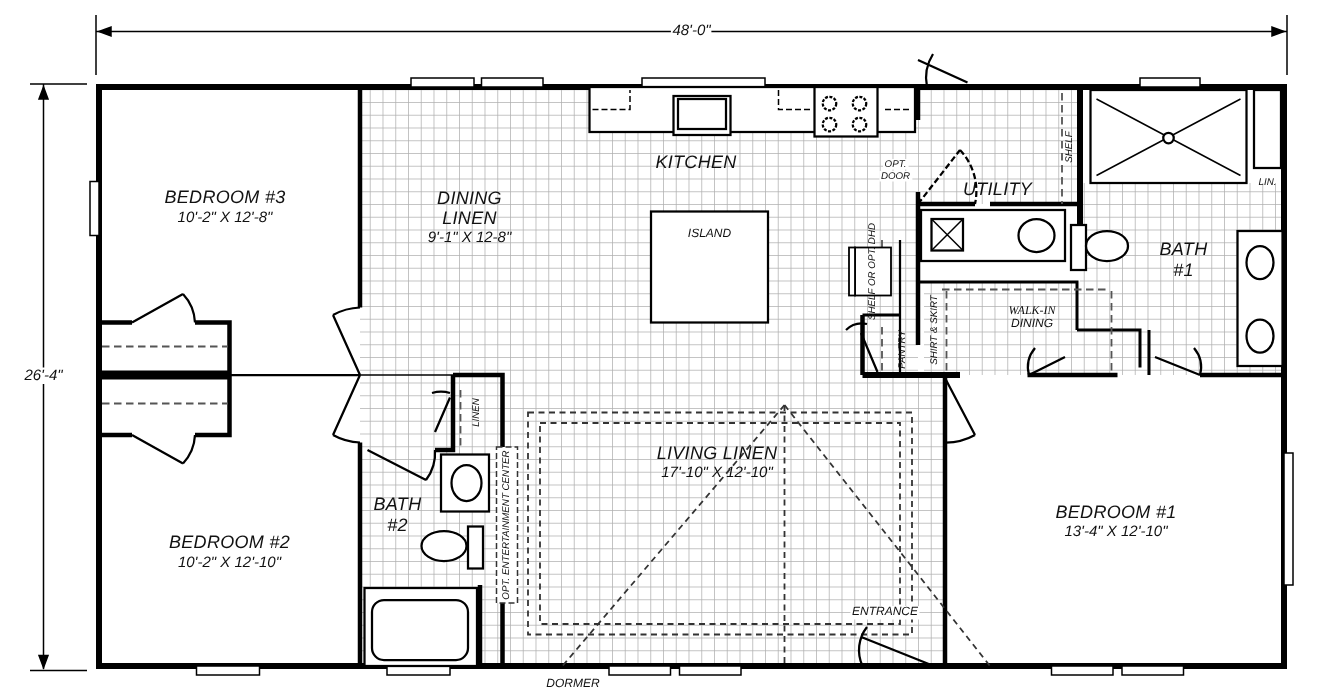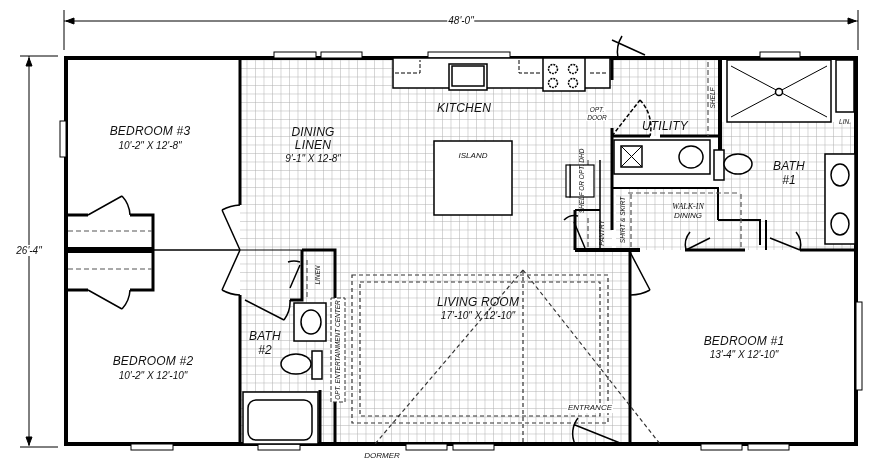--- a/index.html
+++ b/index.html
@@ -210,21 +210,21 @@
   <div class="lbl room" style="left:153px;top:355px;">BEDROOM #2</div>
   <div class="lbl dim" style="left:153px;top:370px;">10'-2" X 12'-10"</div>
 </div>
 
 <div>
   <div class="lbl room" style="left:265px;top:330px;">BATH</div>
   <div class="lbl room" style="left:265px;top:344px;">#2</div>
 </div>
 
 <div>
-  <div class="lbl room" style="left:478px;top:296px;">LIVING ROOM</div>
+  <div class="lbl room" style="left:478px;top:296px;">LIVING LINEN</div>
   <div class="lbl dim" style="left:478px;top:310px;">17'-10" X 12'-10"</div>
 </div>
 
 <div>
   <div class="lbl room" style="left:744px;top:335px;">BEDROOM #1</div>
   <div class="lbl dim" style="left:744px;top:349px;">13'-4" X 12'-10"</div>
 </div>
 
 <div class="lbl tiny bg" style="left:597px;top:106px;">OPT.</div>
 <div class="lbl tiny bg" style="left:597px;top:114px;">DOOR</div>

